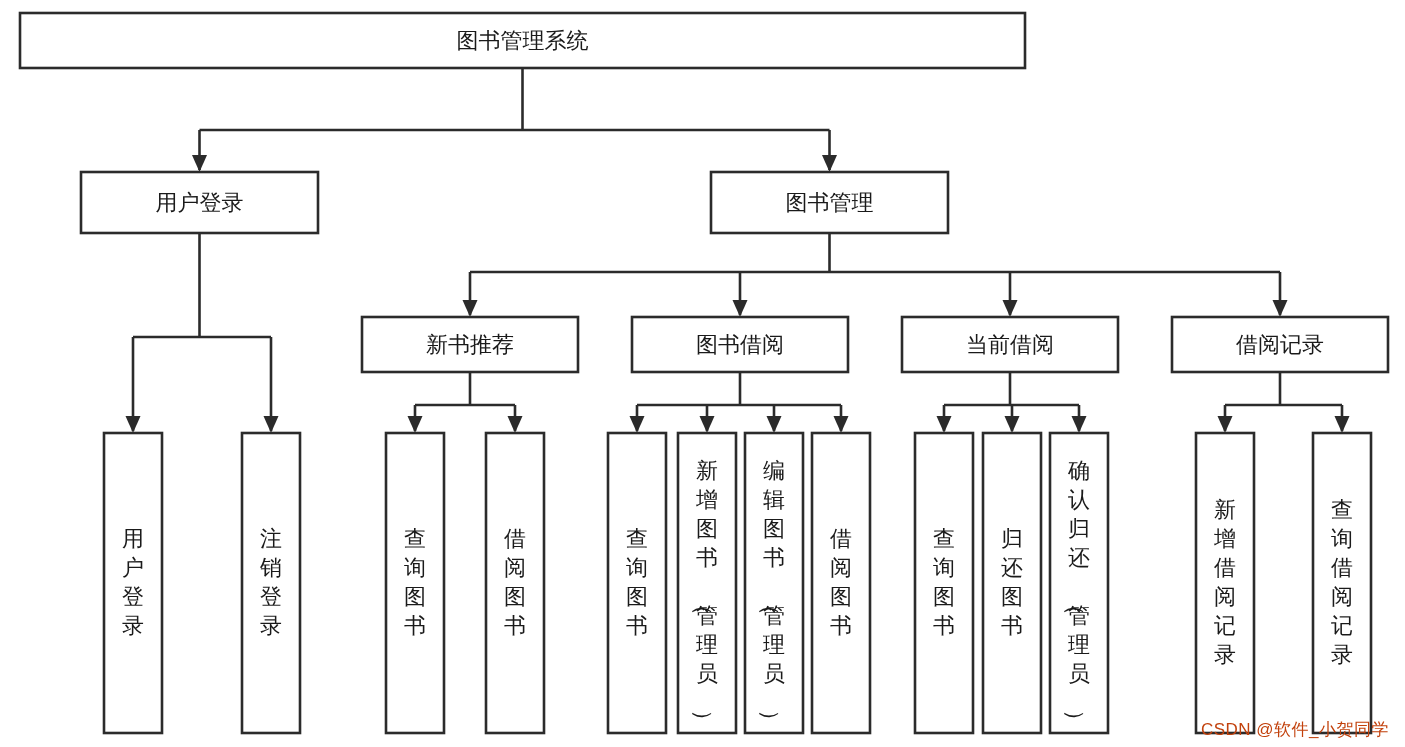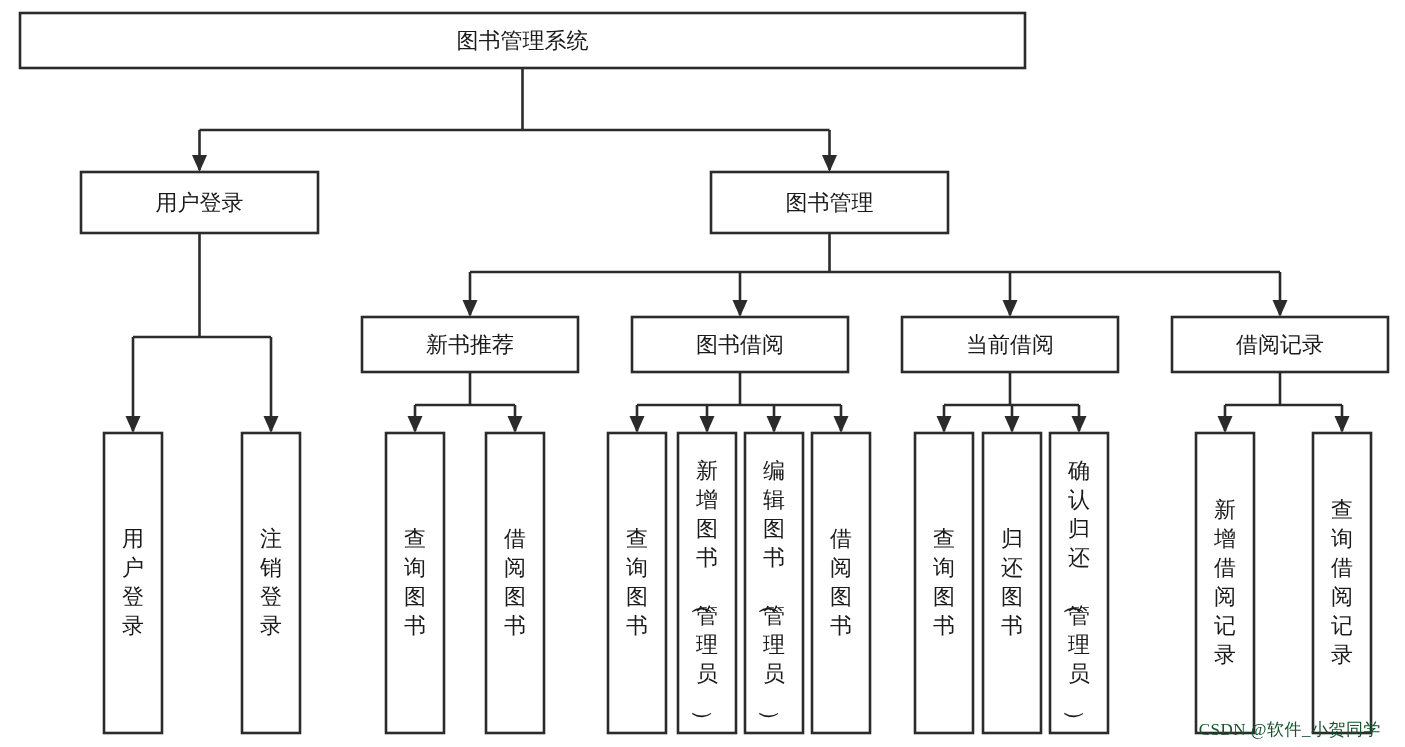--- a/index.html
+++ b/index.html
@@ -49,25 +49,25 @@
     dominant-baseline: middle;
   }
   .label-h {
     font-size: 22px;
   }
   .label-v {
     font-size: 22px;
   }
   .watermark {
     position: absolute;
-    right: 24px;
+    right: 16px;
     bottom: 6px;
-    color: #14532d;
+    color: #c2410c;
     font-size: 17px;
-    font-family: Liberation Serif, serif;
+    font-family: Liberation Sans, sans-serif;
     letter-spacing: 0.5px;
     white-space: nowrap;
     pointer-events: none;
   }
 </style>
 </head>
 <body>
 
 <div id="diagram-root">
   <svg id="tree-svg" viewBox="0 0 1405 747">

